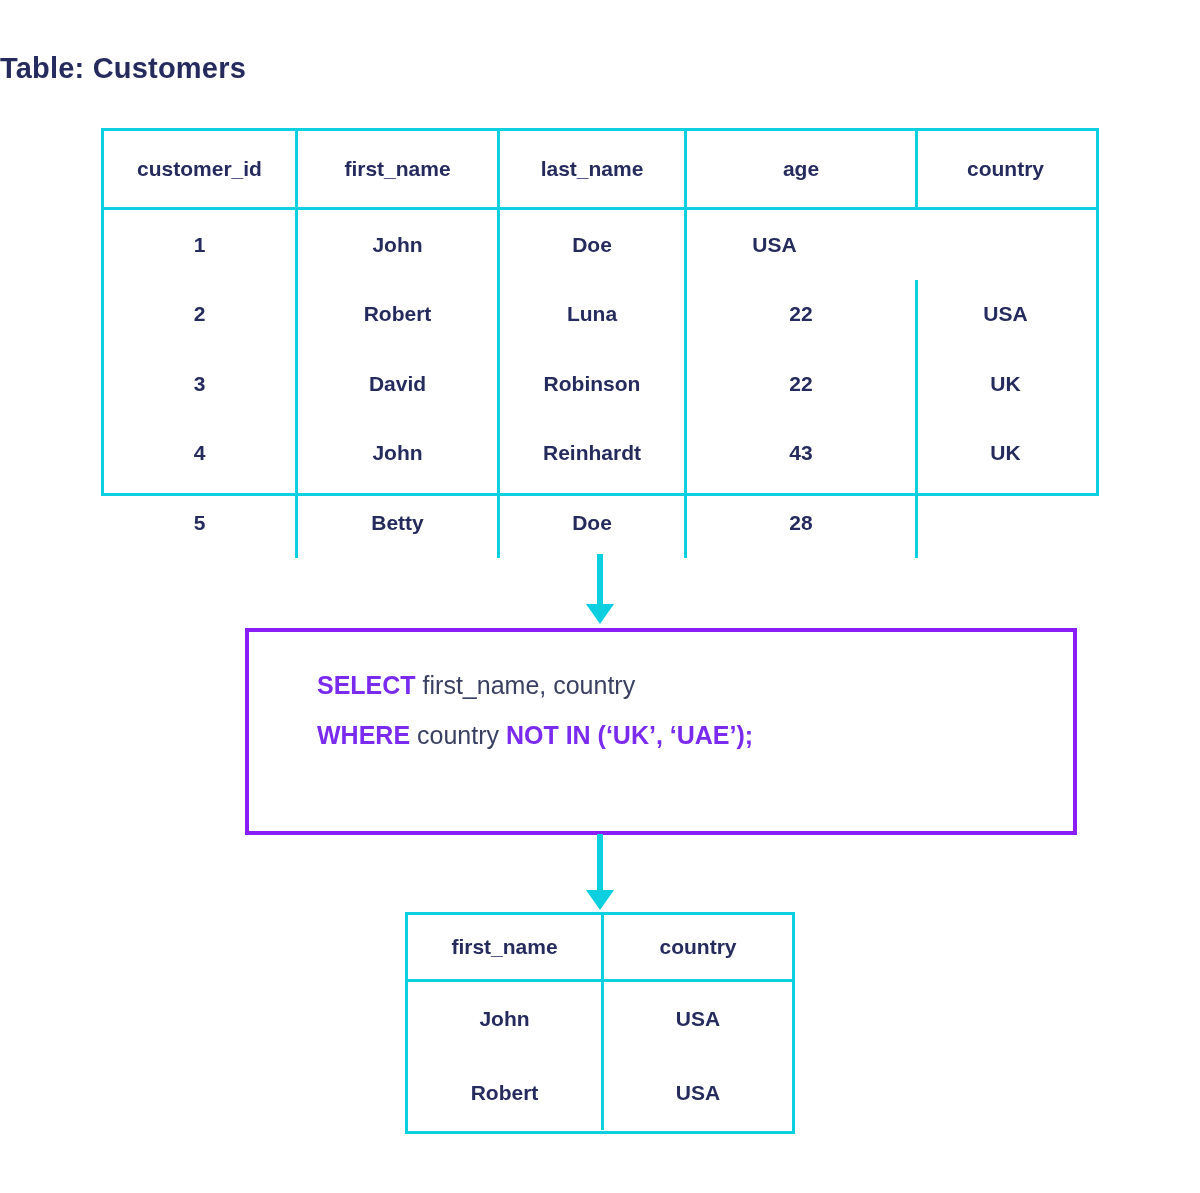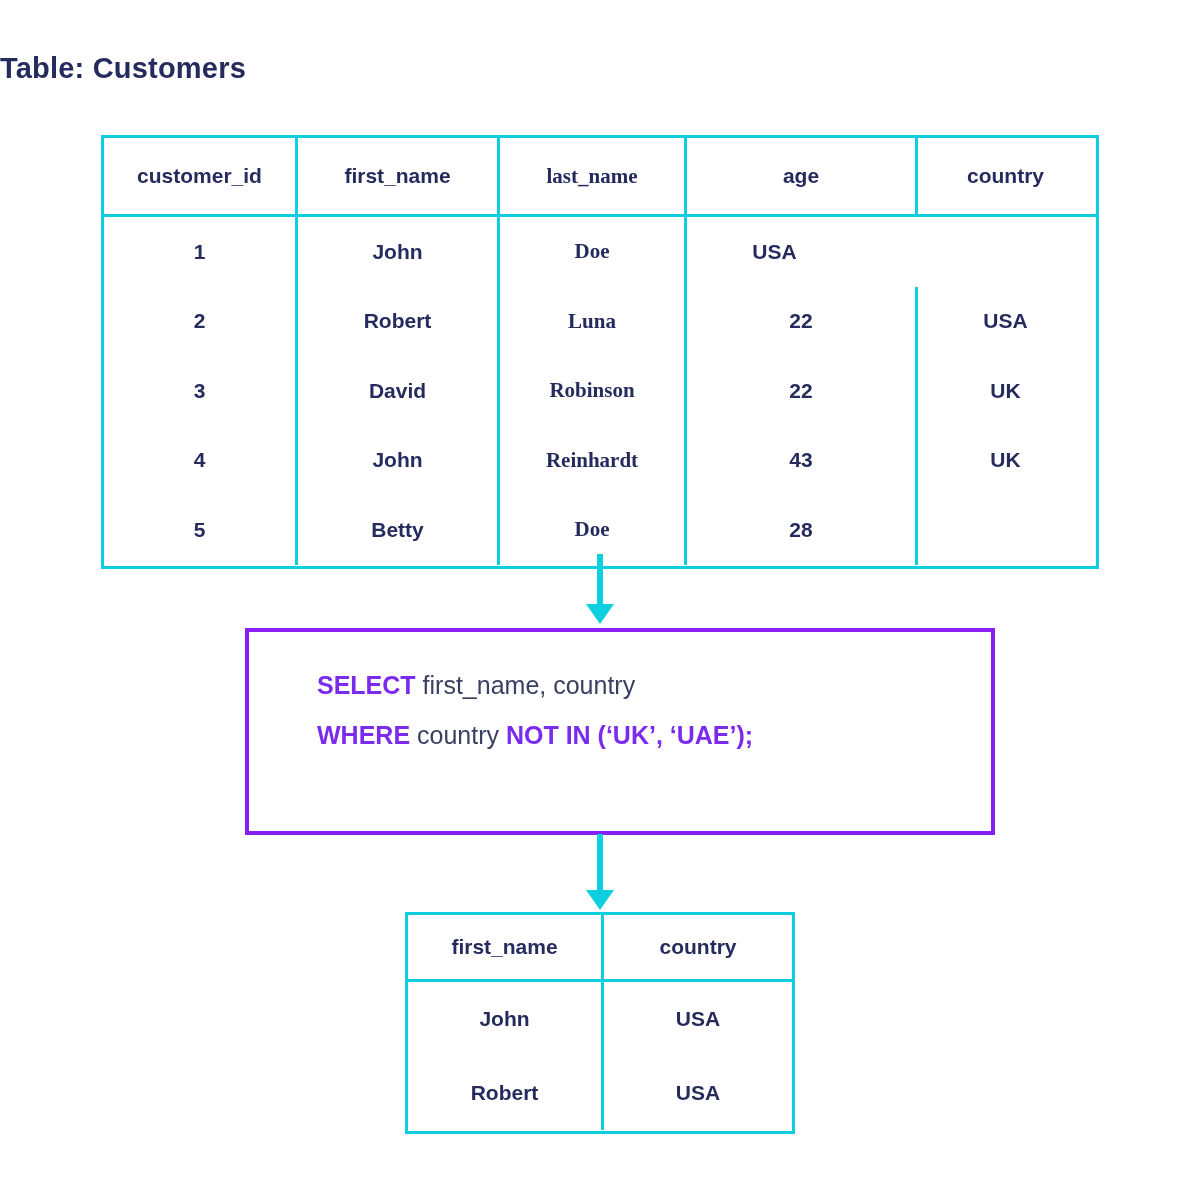--- a/index.html
+++ b/index.html
@@ -25,23 +25,23 @@
     font-size: 29px;
     font-weight: bold;
     color: #262b5e;
     letter-spacing: 0.2px;
   }
 
   
   #source-table {
     position: absolute;
     left: 101px;
-    top: 135px;
+    top: 128px;
     width: 998px;
-    height: 434px;
+    height: 368px;
     border: 3px solid #0ccfe0;
     box-sizing: border-box;
   }
   #source-table .thead {
     display: flex;
     height: 76px;
     border-bottom: 3px solid #0ccfe0;
   }
   #source-table .trow {
     display: flex;
@@ -56,21 +56,21 @@
     justify-content: center;
     box-sizing: border-box;
     color: #262b5e;
     font-size: 21px;
     font-weight: bold;
     border-right: 3px solid #0ccfe0;
   }
   #source-table .cell.last { border-right: none; }
   #source-table .c0 { width: 194px; }
   #source-table .c1 { width: 202px; }
-  #source-table .c2 { width: 187px; font-family: Liberation Serif, serif; }
+  #source-table .c2 { width: 187px; }
   #source-table .c3 { width: 231px; }
   #source-table .c4 { width: 175px; }
   #source-table .thead .cell { font-size: 21px; }
 
   
 
   
   .arrow {
     position: absolute;
     width: 40px;
@@ -105,21 +105,21 @@
     height: 78px;
   }
   #arrow-query-to-result .shaft { height: 58px; }
   #arrow-query-to-result .head { top: 56px; }
 
   
   #query-box {
     position: absolute;
     left: 245px;
     top: 628px;
-    width: 750px;
+    width: 832px;
     height: 207px;
     border: 4px solid #8a1ff5;
     box-sizing: border-box;
     padding: 28px 0 0 68px;
   }
   .query-line {
     font-size: 25px;
     color: #3a4062;
     line-height: 50px;
     white-space: pre;

